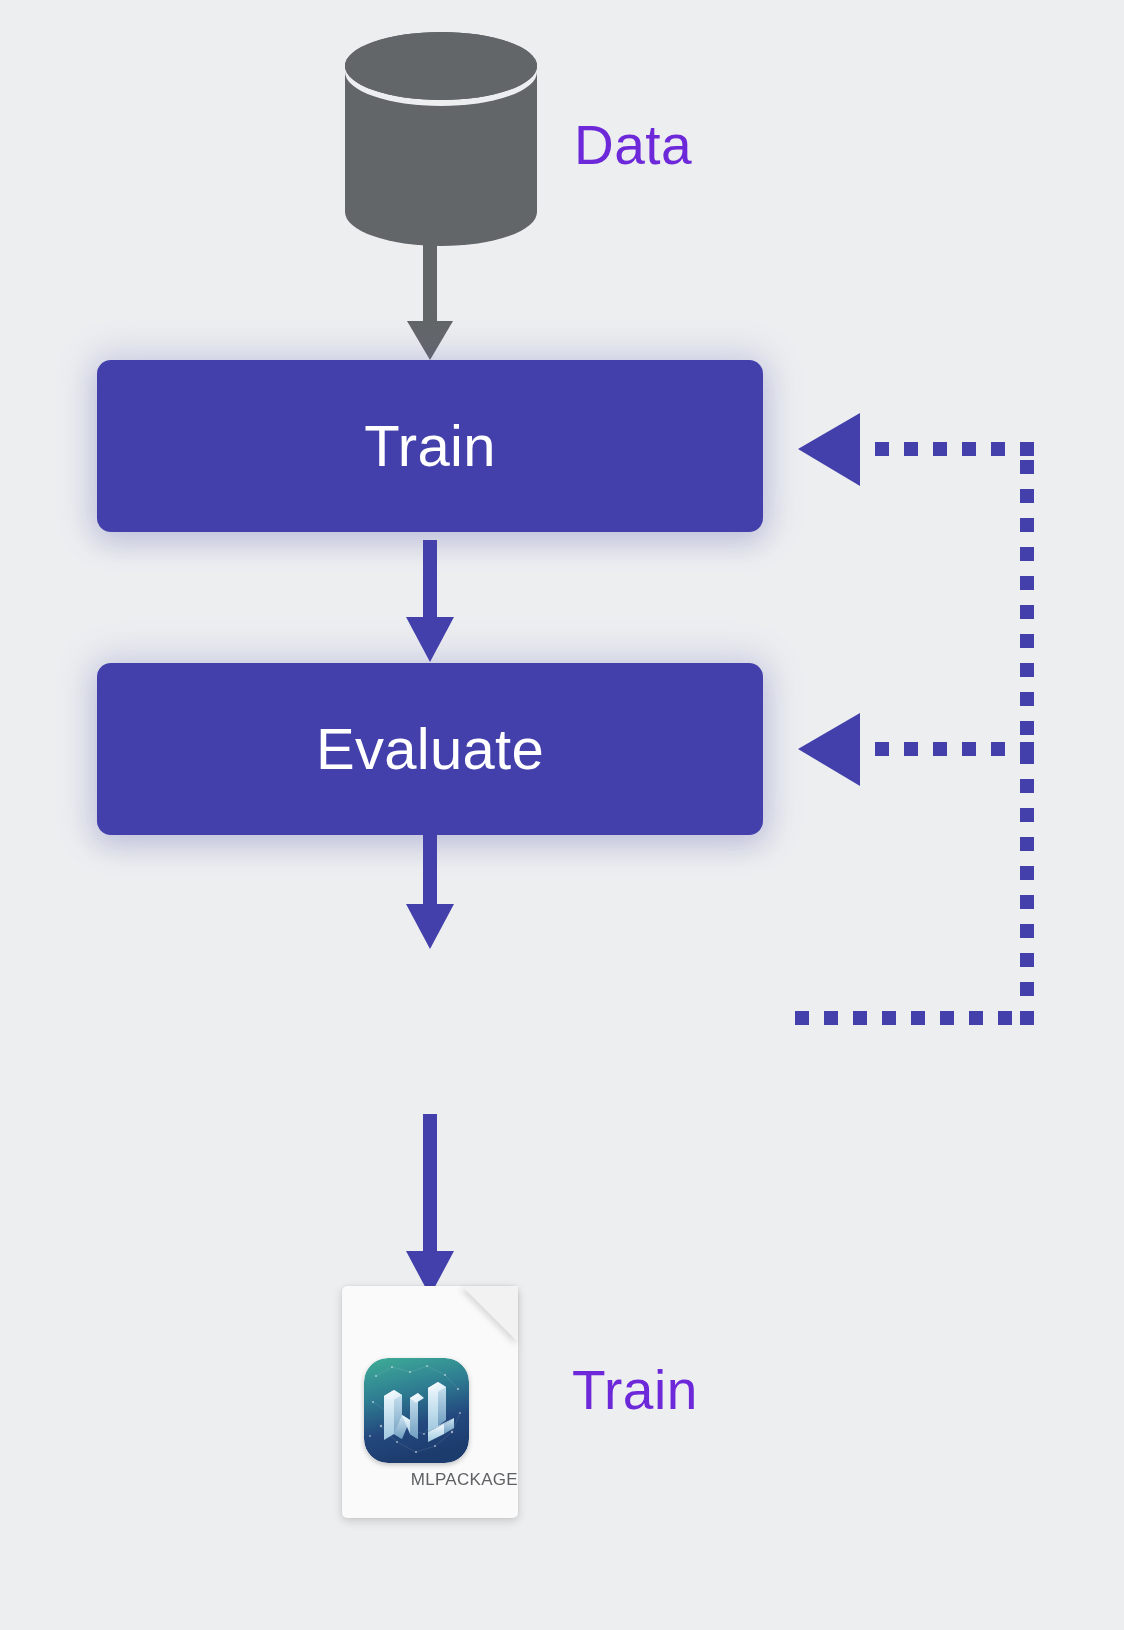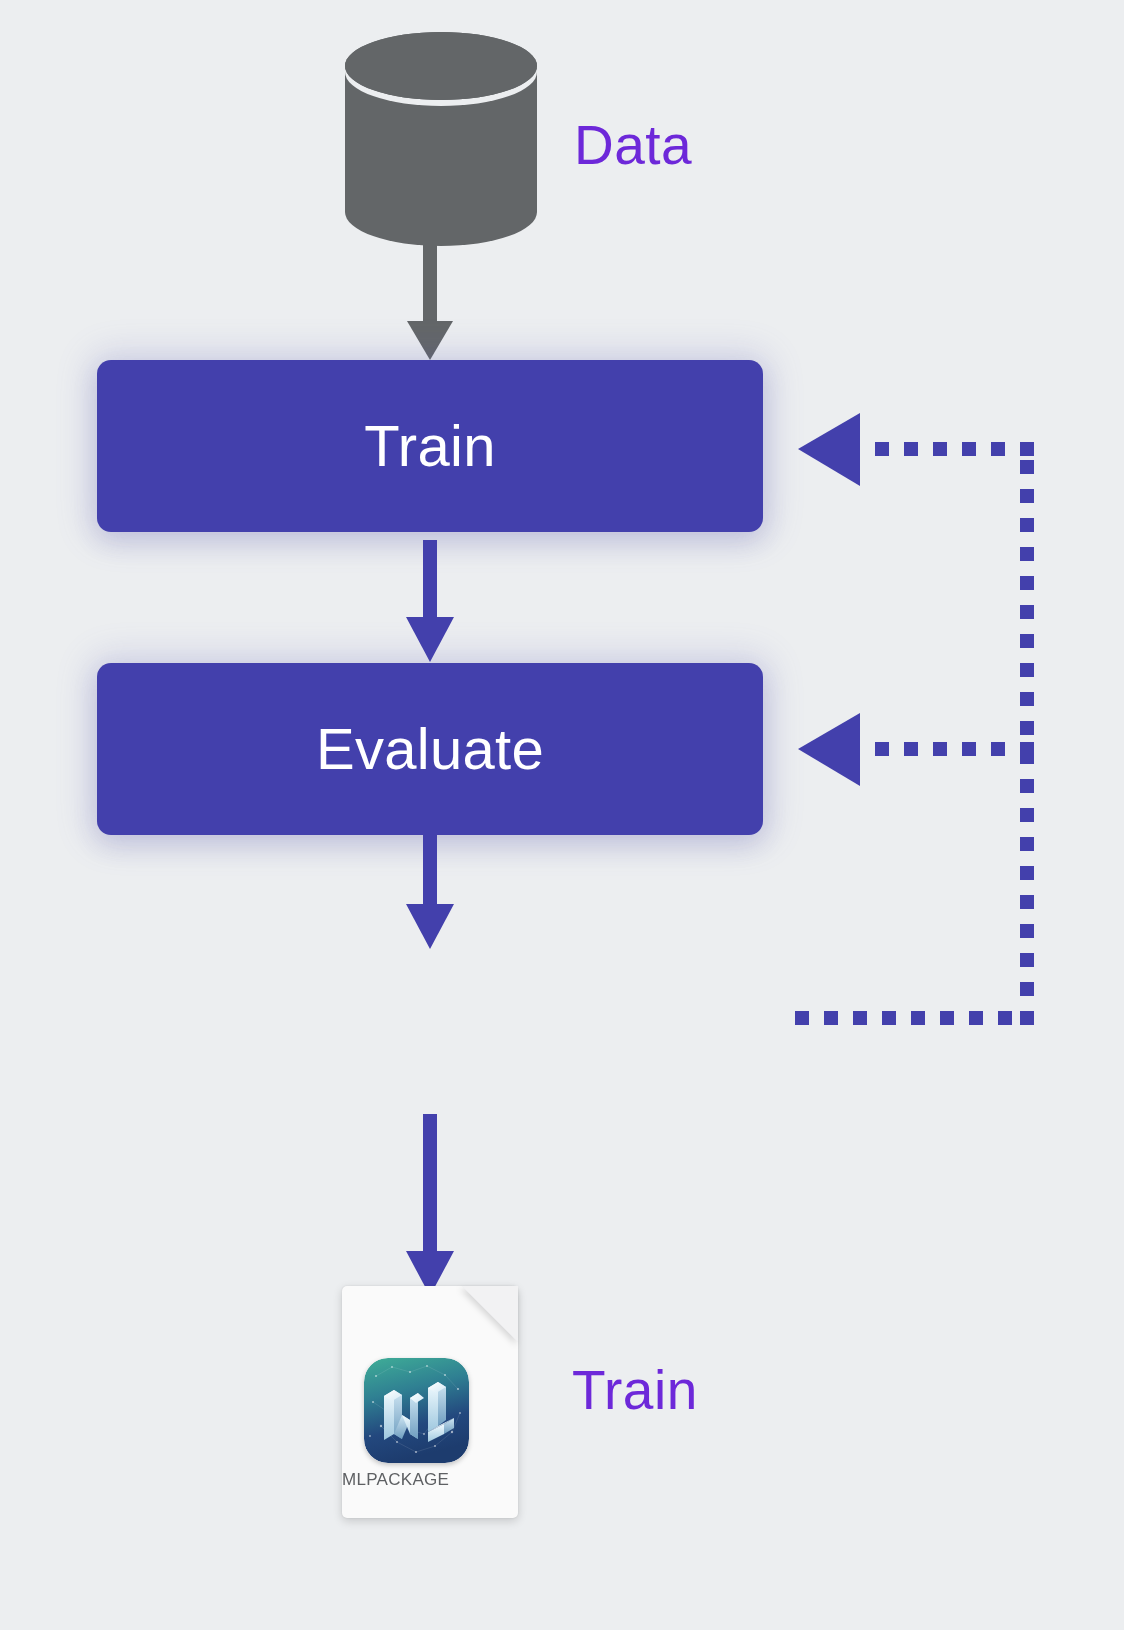--- a/index.html
+++ b/index.html
@@ -141,21 +141,21 @@
     height: 105px;
     border-radius: 24px;
     overflow: hidden;
     box-shadow: 0 2px 5px rgba(0,0,0,0.22);
   }
   .file-ext {
     position: absolute;
     left: 0;
     top: 184px;
     width: 176px;
-    text-align: left;
+    text-align: right;
     color: #5e6063;
     font-size: 17px;
     letter-spacing: 0.3px;
   }
 </style>
 </head>
 <body>
 
 <div id="stage">
 

